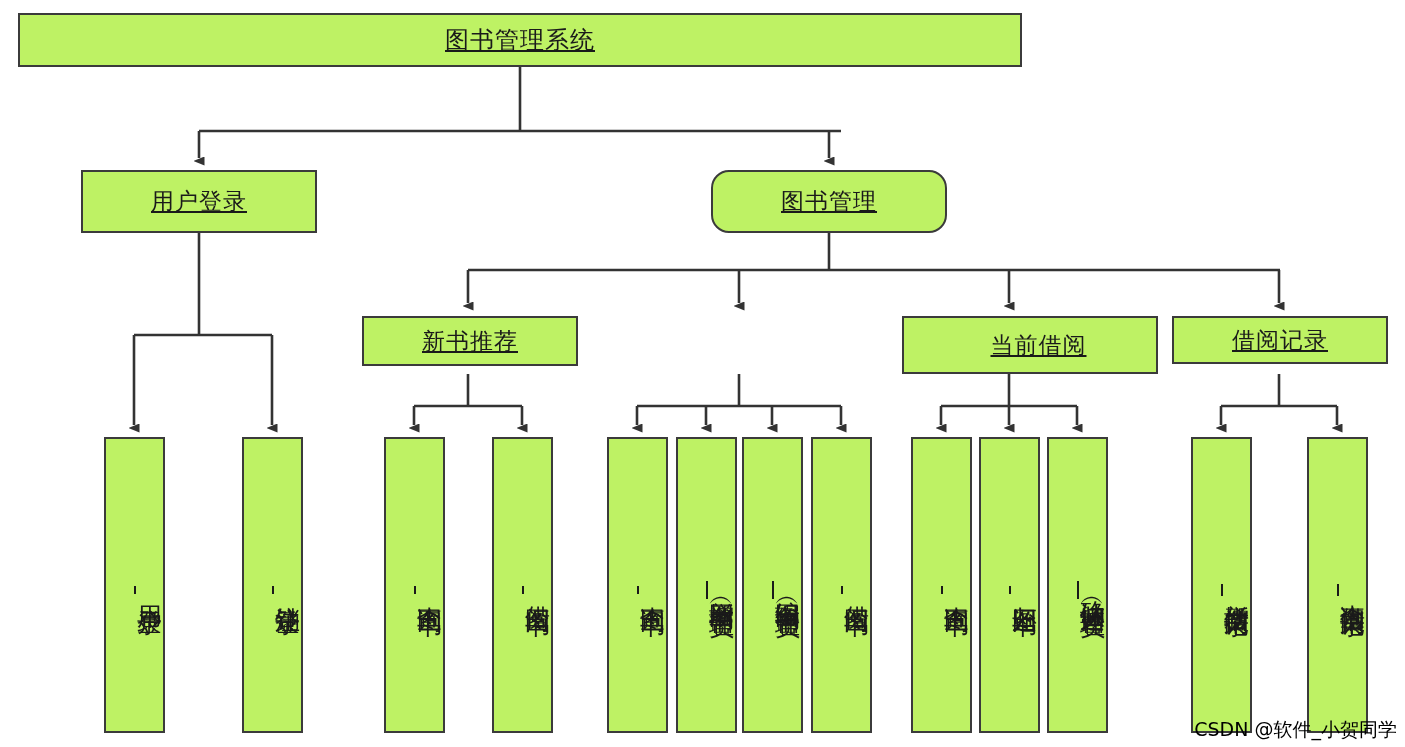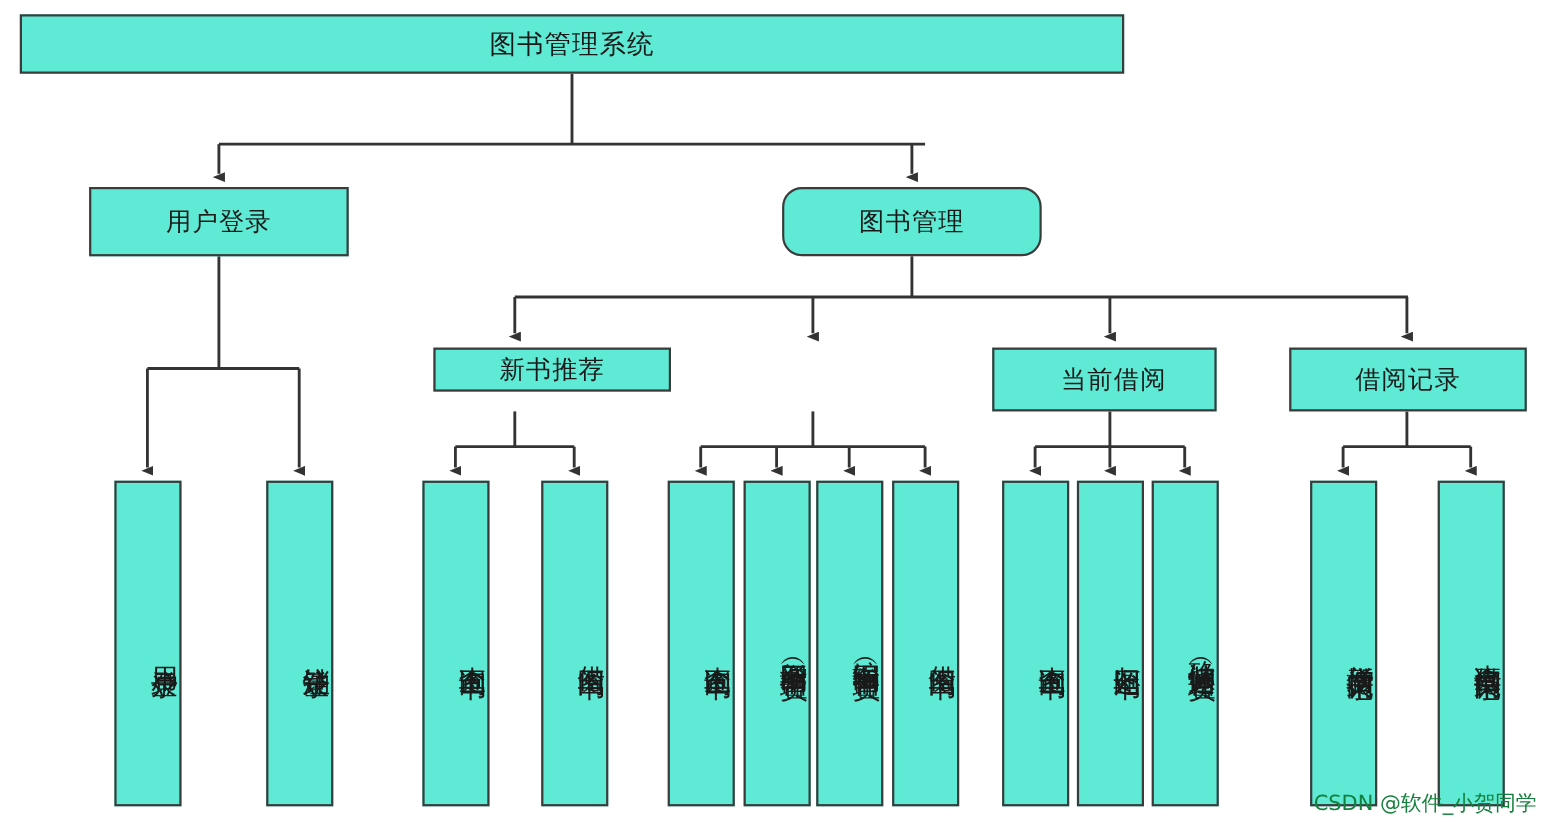--- a/index.html
+++ b/index.html
@@ -20,25 +20,26 @@
     left: 0;
     top: 0;
     width: 1405px;
     height: 747px;
     pointer-events: none;
   }
   .node {
     position: absolute;
     box-sizing: border-box;
     border: 2px solid #3b3b3b;
-    background: #5eead4;
+    background: #bef264;
     display: flex;
     align-items: center;
     justify-content: center;
     color: #1a1a1a;
+    text-decoration: underline;
   }
   .node.horiz {
     font-size: 23px;
     letter-spacing: 1px;
   }
   .node.vert {
     writing-mode: vertical-rl;
     text-orientation: upright;
     font-size: 25px;
     line-height: 1.08;
@@ -54,21 +55,21 @@
     white-space: nowrap;
   }
   .node.root {
     font-size: 24px;
   }
   .watermark {
     position: absolute;
     right: 8px;
     bottom: 4px;
     font-size: 19px;
-    color: #15803d;
+    color: #000000;
     white-space: nowrap;
     font-family: "DejaVu Sans", "Liberation Sans", sans-serif;
   }
 </style>
 </head>
 <body>
 
 <div id="canvas">
 
   <svg id="edges" viewBox="0 0 1405 747" xmlns="http://www.w3.org/2000/svg">
@@ -125,27 +126,27 @@
     <span>图书管理系统</span>
   </div>
 
   <div class="node horiz" style="left:81px; top:170px; width:236px; height:63px;">
     <span>用户登录</span>
   </div>
   <div class="node horiz" style="left:711px; top:170px; width:236px; height:63px;border-radius:18px;">
     <span>图书管理</span>
   </div>
 
-  <div class="node horiz" style="left:362px; top:316px; width:216px; height:40px;margin-left:32px;">
+  <div class="node horiz" style="left:362px; top:316px; width:216px; height:50px;">
     <span>新书推荐</span>
   </div>
-  <div class="node horiz" style="left:902px; top:316px; width:204px; height:58px;padding-left:17px;">
+  <div class="node horiz" style="left:902px; top:316px; width:256px; height:58px;padding-left:17px;">
     <span>当前借阅</span>
   </div>
-  <div class="node horiz" style="left:1172px; top:316px; width:216px; height:58px;">
+  <div class="node horiz" style="left:1172px; top:316px; width:216px; height:48px;">
     <span>借阅记录</span>
   </div>
 
   <div class="node vert" style="left:104px; top:437px; width:61px; height:296px;">
     <span class="vtext">用户登录</span>
   </div>
   <div class="node vert" style="left:242px; top:437px; width:61px; height:296px;">
     <span class="vtext">注销登录</span>
   </div>
 

